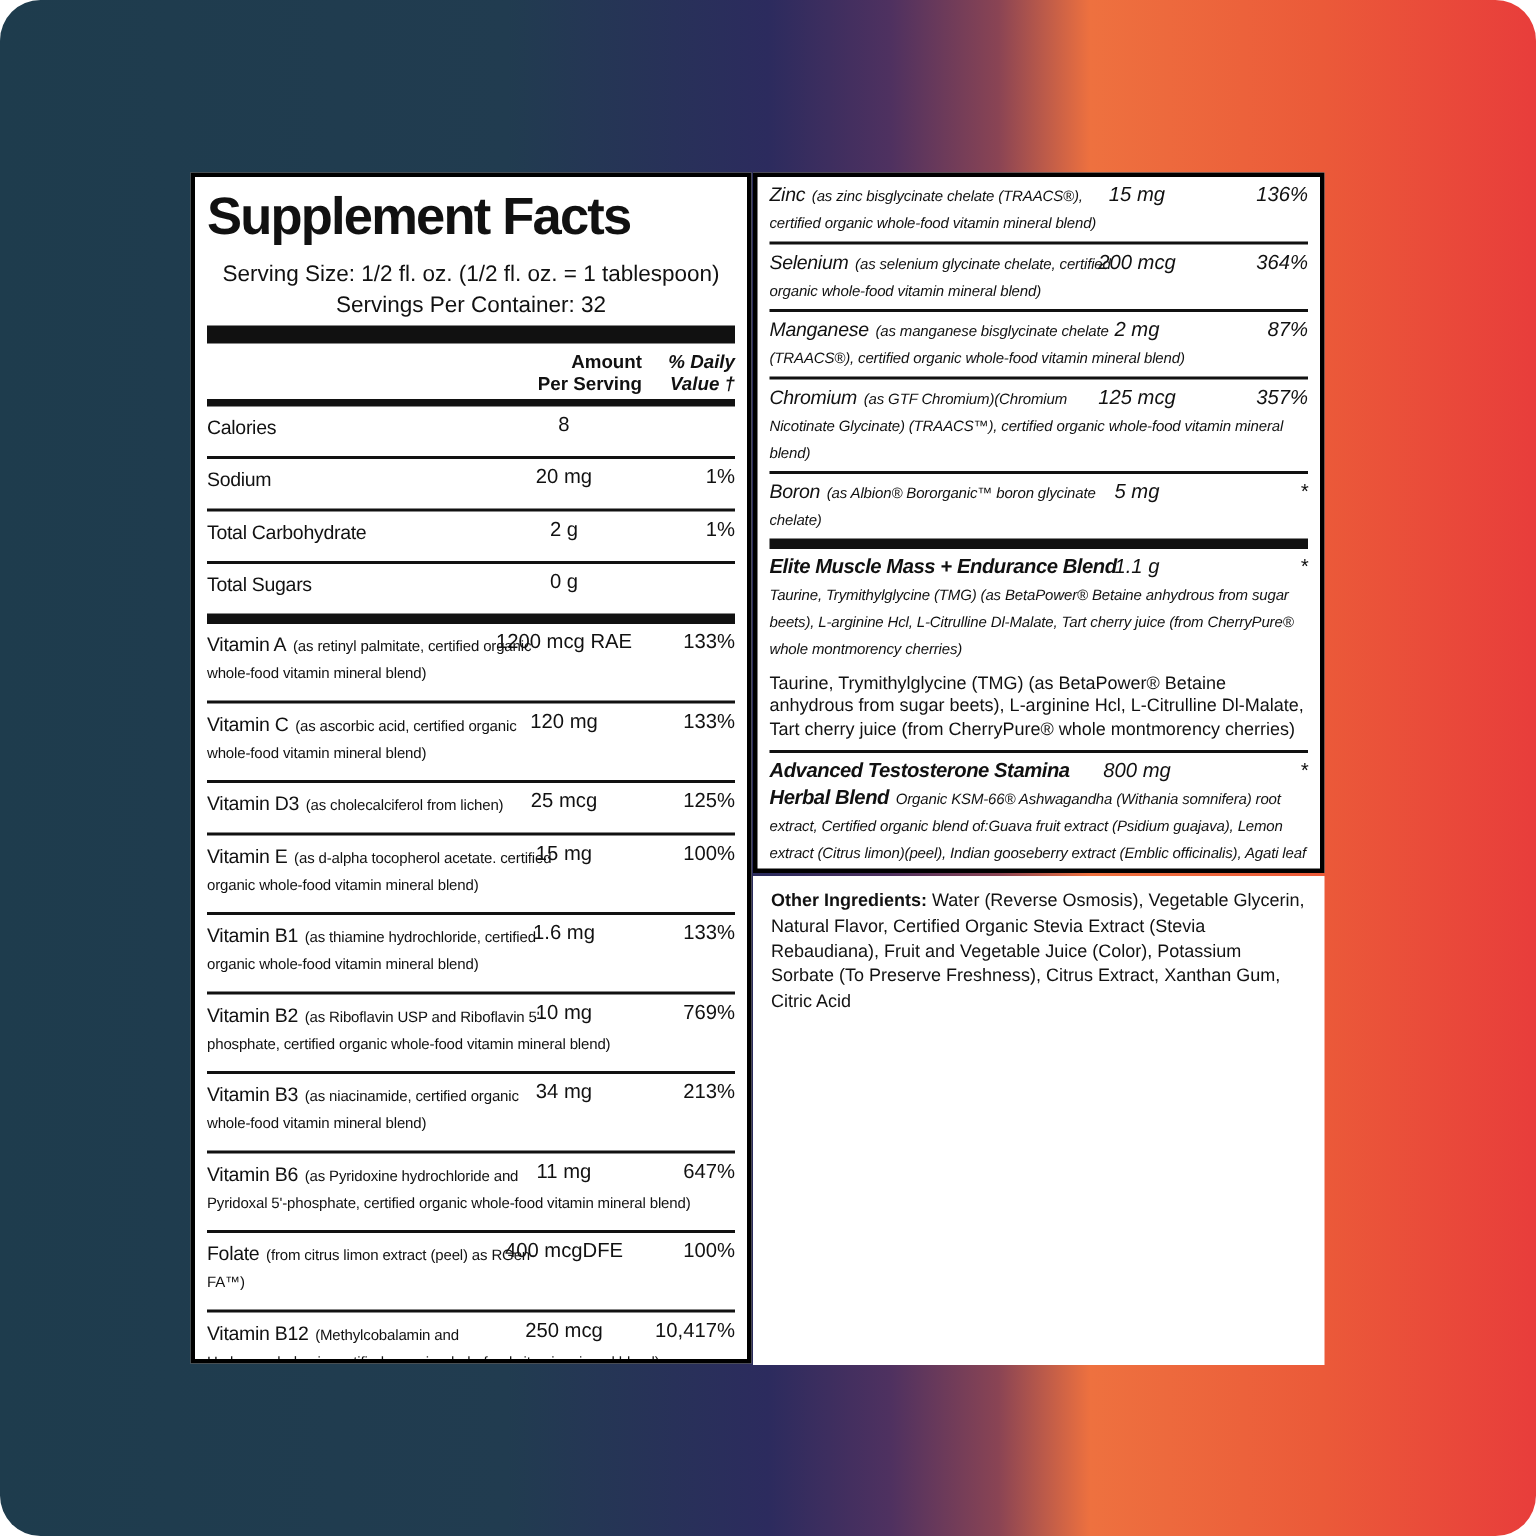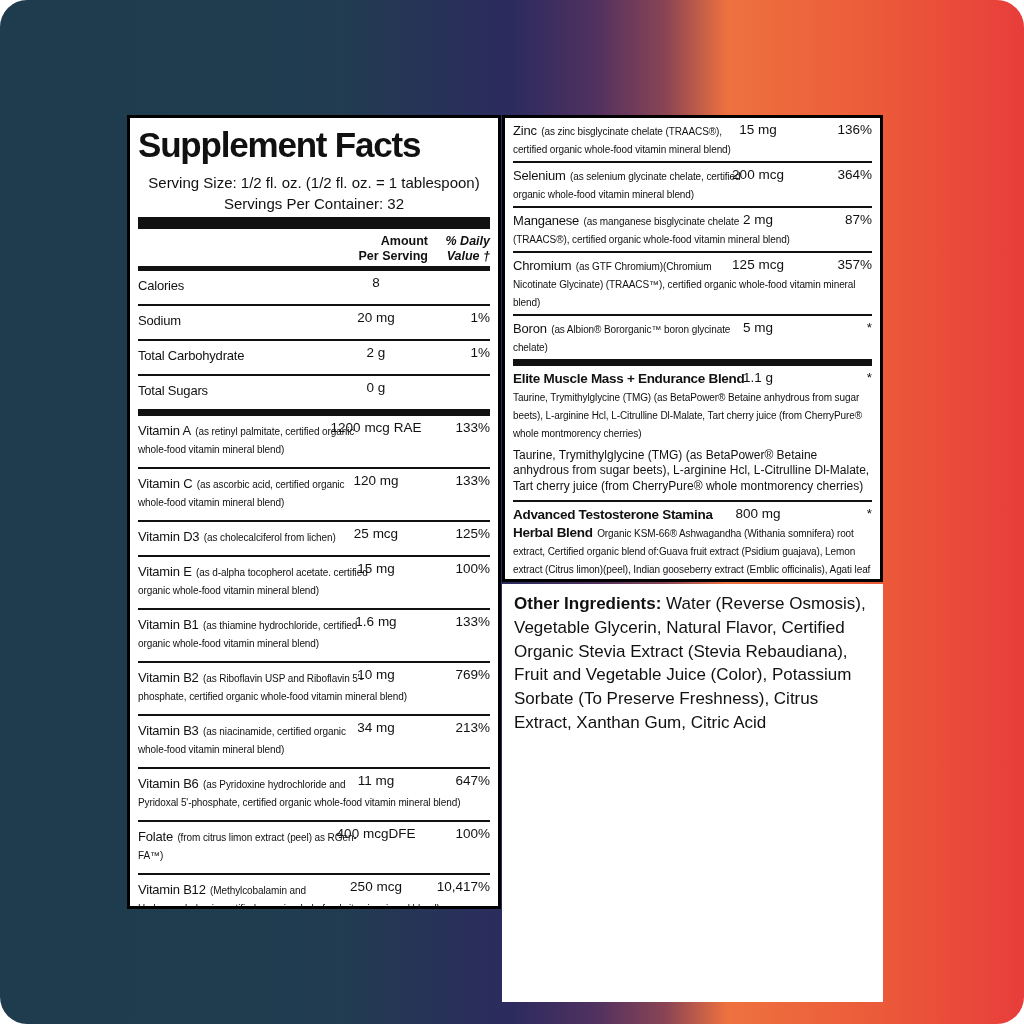--- a/index.html
+++ b/index.html
@@ -2,34 +2,34 @@
 <html><head>
 <meta charset="utf-8">
 <style>
   html,body{margin:0;padding:0;}
   body{width:1024px;height:1024px;font-family:"Liberation Sans",sans-serif;color:#111;}
   .bg{position:relative;width:1024px;height:1024px;overflow:hidden;
       background:linear-gradient(90deg,#1e3c4d 0%,#213c50 33%,#2c2b5e 50%,#4f3160 58%,#8a4454 65%,#ee713f 71%,#eb5a39 86%,#e83d3b 100%);border-radius:27px;}
   .panel{position:absolute;background:#fff;border:3px solid #000;box-sizing:border-box;overflow:hidden;}
   .left{left:127px;top:115px;width:374px;height:794px;padding:0 8px;}
   .right{left:502px;top:115px;width:381px;height:467px;padding:0 8px;}
-  .otherbox{position:absolute;left:502px;top:584px;width:381px;height:418px;background:#fff;
-            box-sizing:border-box;padding:8px 12px;font-size:17px;line-height:1.4;overflow:hidden;}
+  .otherbox{position:absolute;left:502px;top:584px;width:381px;height:326px;background:#fff;
+            box-sizing:border-box;padding:8px 12px;font-size:12px;line-height:1.4;overflow:hidden;}
   .title{font-size:35px;font-weight:bold;letter-spacing:-1.2px;margin:7px 0 9px;}
   .serv{font-size:15px;margin:0 0 4px;text-align:center;}
   .bar{background:#111;}
   .b12{height:12px;margin-top:5px;}
   .b5{height:5px;}
   .b7{height:7px;}
   .colhead{position:relative;height:37px;font-weight:bold;font-size:12.5px;line-height:1.2;}
   .colhead .ah,.colhead .dh{position:absolute;top:5px;text-align:right;}
   .ah{right:62px;}
   .dh{right:0;font-style:italic;}
   .row{position:relative;border-top:2px solid #111;padding:5px 0 10px;min-height:16px;}
-  .right .row{padding:3px 0 4px;}
+  .right .row{padding:3px 0 4px;font-style:italic;}
   .row.noline{border-top:none;}
   .row::after{content:"";display:block;clear:both;}
   .spacer{float:right;width:120px;height:17px;}
   .nm{font-size:13px;letter-spacing:-0.2px;}
   .ds{font-size:10px;letter-spacing:-0.1px;}
   .amt{position:absolute;right:55px;top:4px;width:118px;text-align:center;font-size:13.5px;white-space:nowrap;}
   .dv{position:absolute;right:0;top:4px;width:55px;text-align:right;font-size:13.5px;}
   .hdr .nm{font-weight:bold;font-size:13.5px;letter-spacing:-0.3px;}
   .blend-desc{font-size:12px;line-height:1.28;padding:3px 0 6px;}
 </style>

